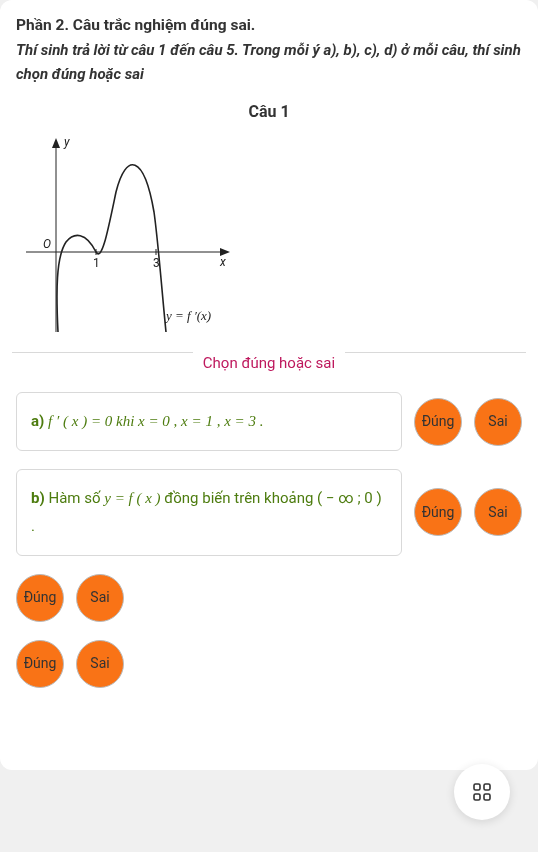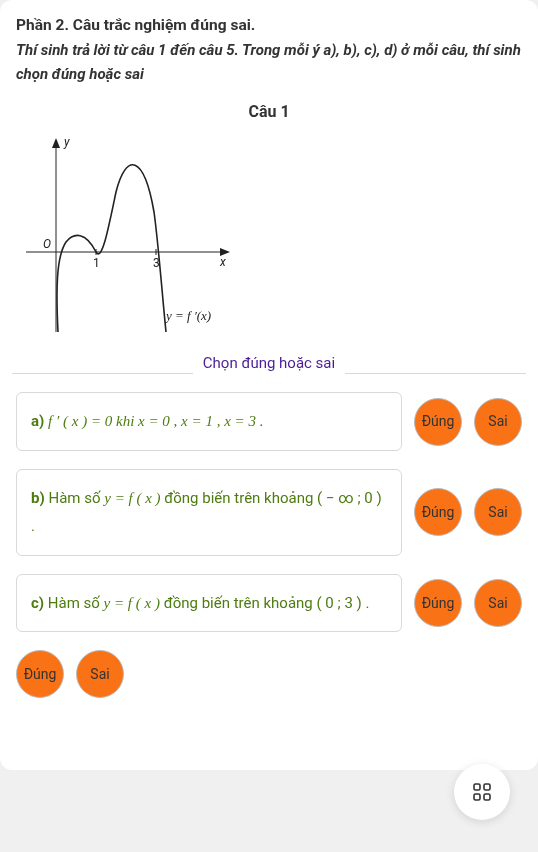--- a/index.html
+++ b/index.html
@@ -43,23 +43,23 @@
   .serif-fn { font-family: "Times New Roman", serif; font-style: italic; }
   .bb { font-family: "Times New Roman", serif; }
   .graph-wrap {
     width: 220px;
     height: 210px;
     position: relative;
     margin-bottom: 10px;
   }
   .divider {
     display: flex;
-    align-items: flex-end;
+    align-items: flex-start;
     margin: 8px -4px 18px -4px;
-    color: #4c1d95;
+    color: #be185d;
   }
   .divider::before, .divider::after {
     content: "";
     flex: 1;
     border-top: 1px solid #d9d9d9;
   }
   .divider-text {
     padding: 0 10px;
     font-size: 15px;
   }
@@ -170,26 +170,20 @@
       <b>b)</b>
       <span>Hàm số </span>
       <span class="serif-fn">y = f ( x )</span>
       <span> đồng biến trên khoảng ( − ∞ ; 0 ) .</span>
     </div>
     <div class="btn">Đúng</div>
     <div class="btn">Sai</div>
   </div>
 
   <div class="row">
-    <div class="stmt">
-      <b>c)</b>
-      <span>Hàm số </span>
-      <span class="serif-fn">y = f ( x )</span>
-      <span> đồng biến trên khoảng ( 0 ; 3 ) .</span>
-    </div>
     <div class="btn">Đúng</div>
     <div class="btn">Sai</div>
   </div>
 
   <div class="row">
     <div class="btn">Đúng</div>
     <div class="btn">Sai</div>
   </div>
 
 </div>

